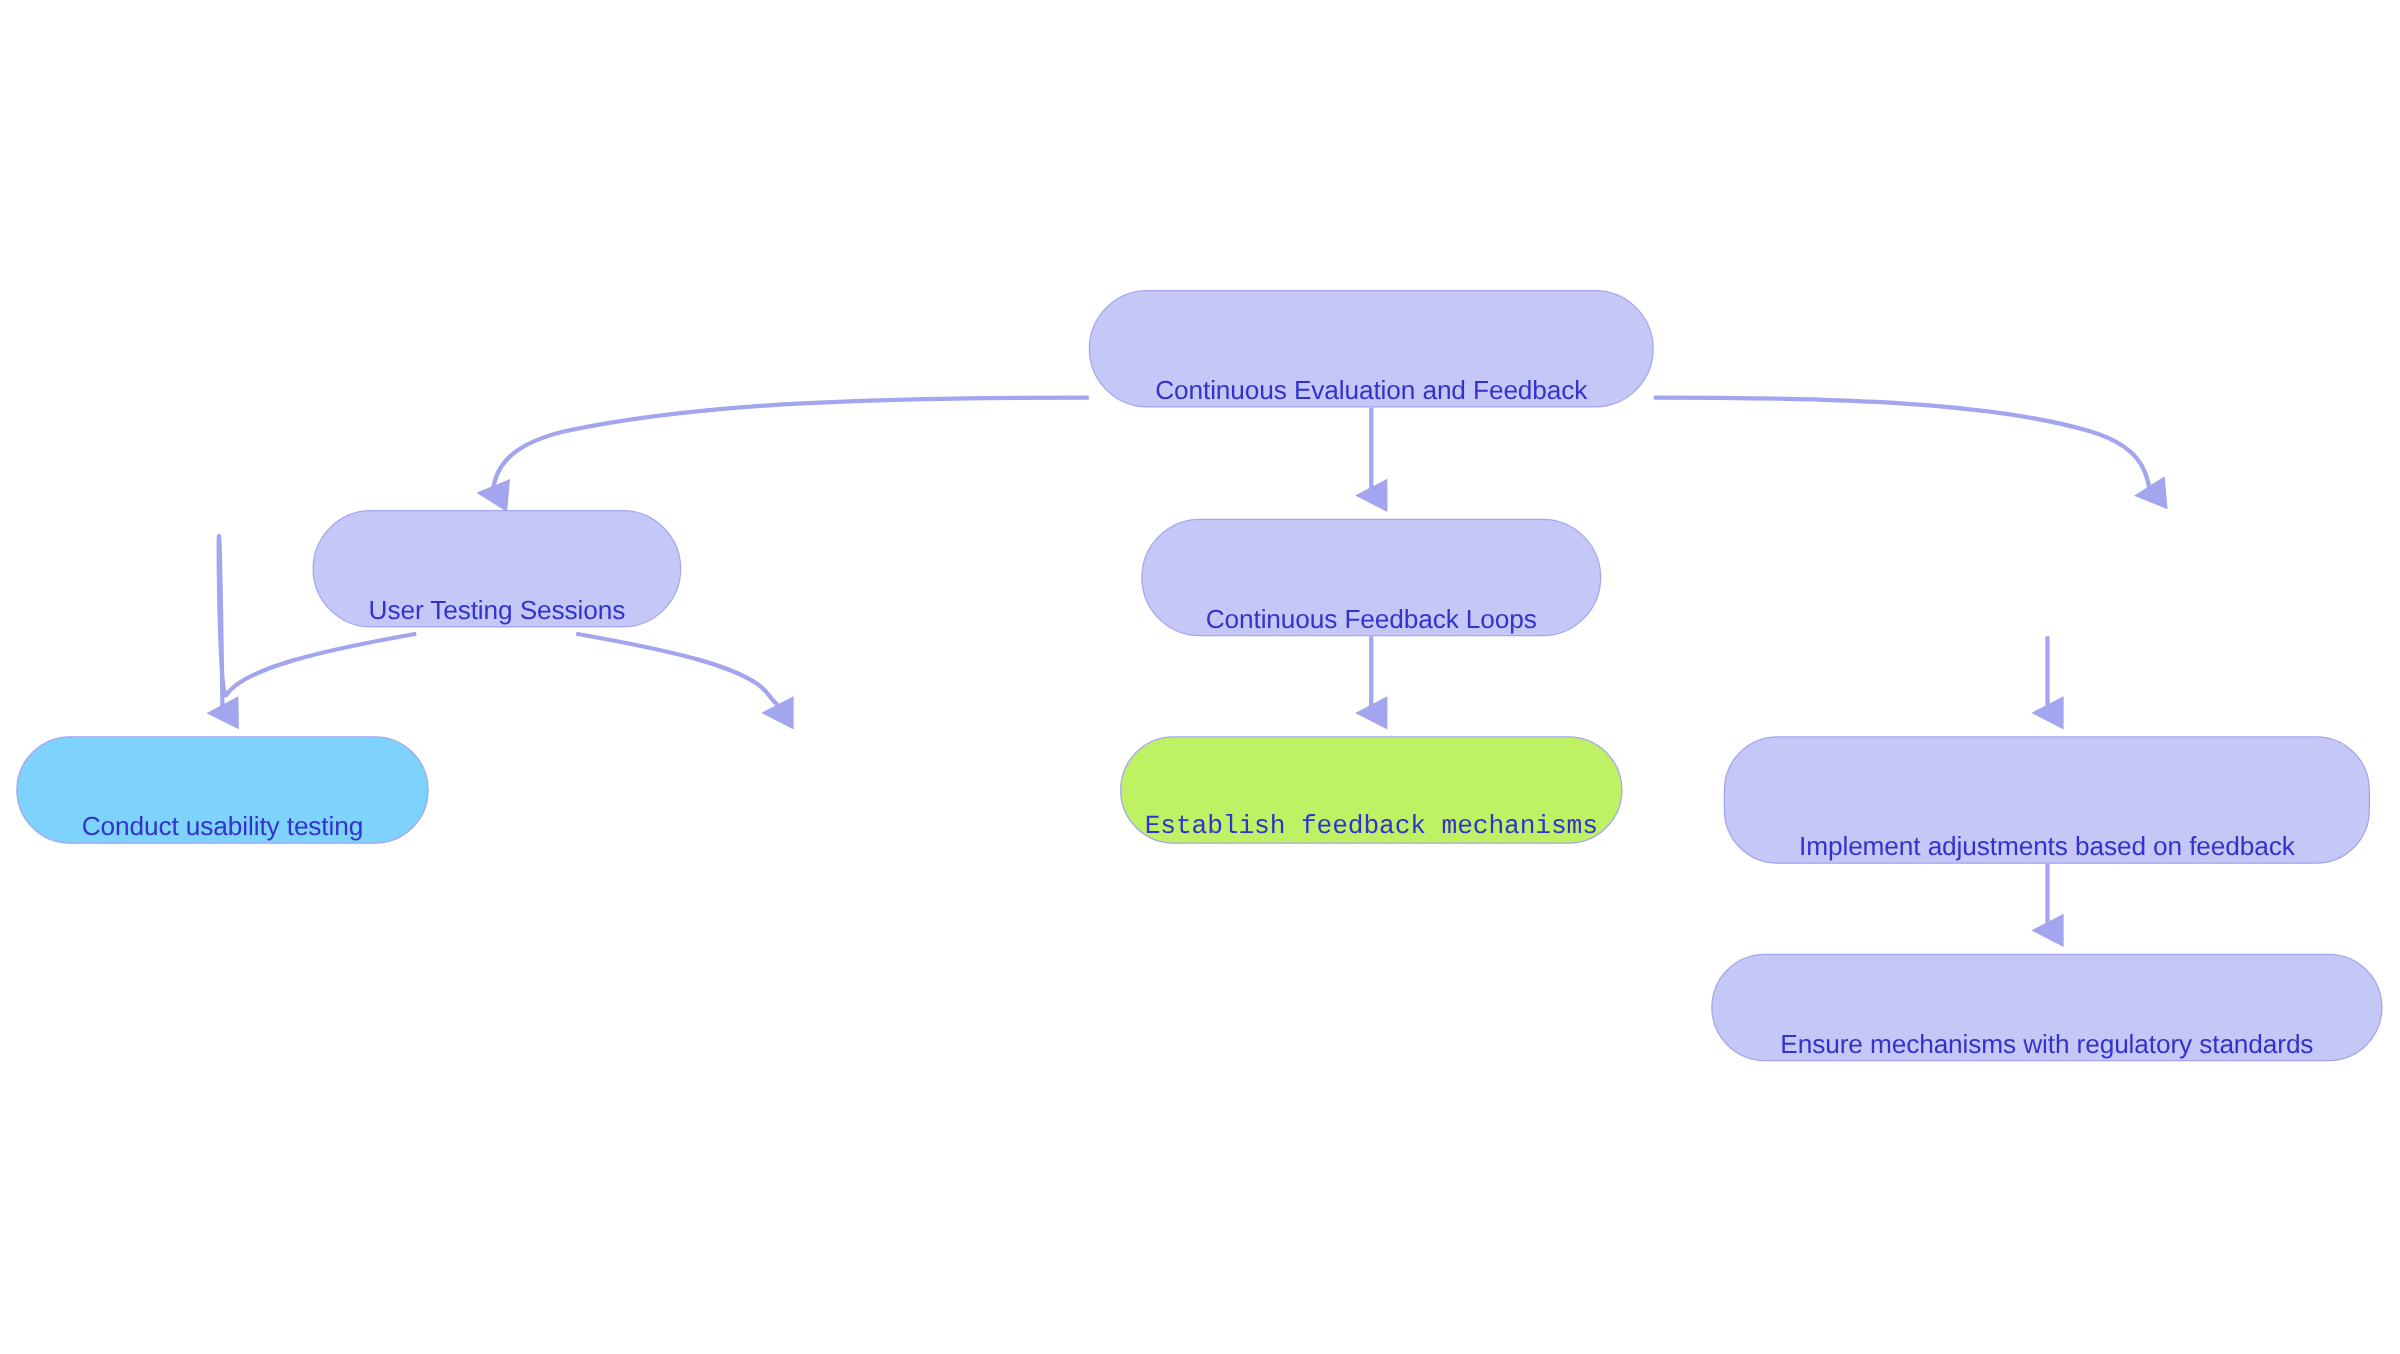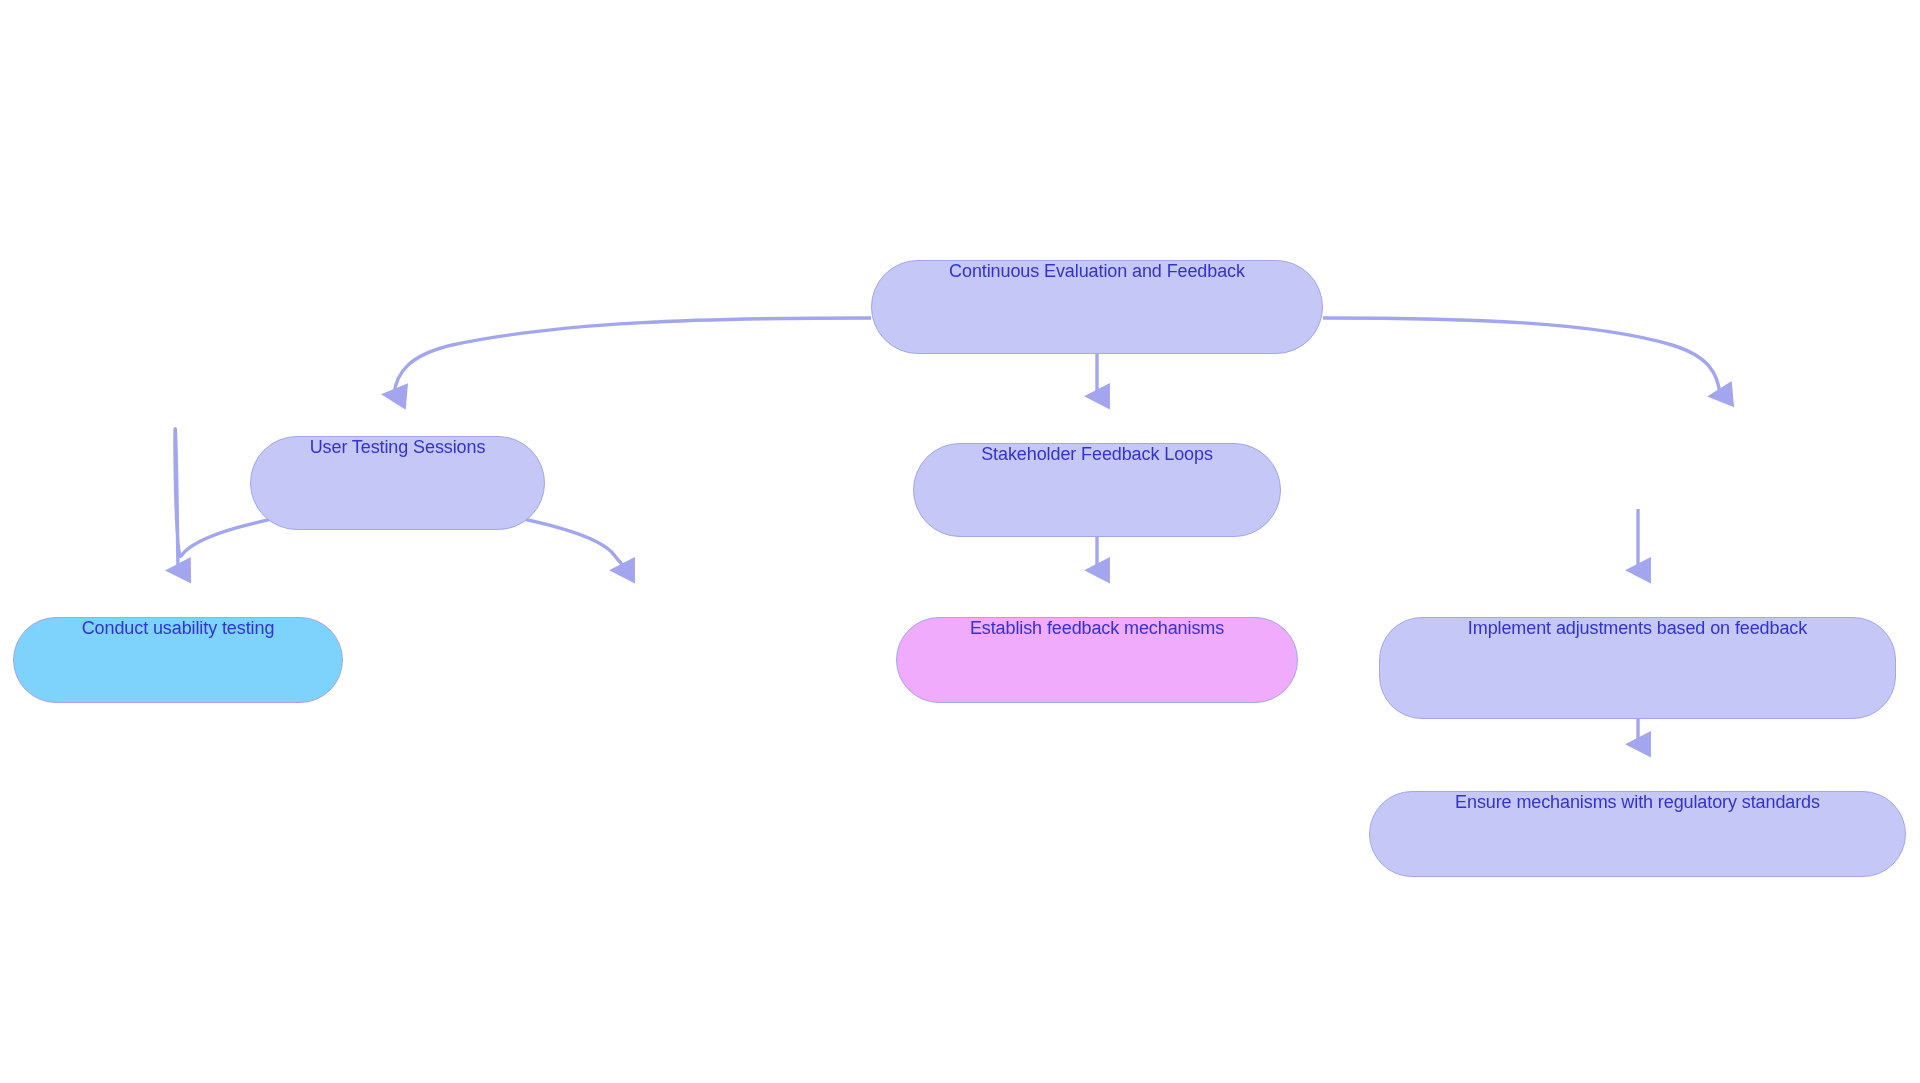--- a/index.html
+++ b/index.html
@@ -23,33 +23,32 @@
     left: 0;
     top: 0;
     width: 1920px;
     height: 1083px;
     pointer-events: none;
   }
   .node {
     position: absolute;
     box-sizing: border-box;
     display: flex;
-    align-items: flex-start;
+    align-items: flex-end;
     justify-content: center;
     background: #c5c7f7;
     border: 1.6px solid #a3a5ee;
     border-radius: 26px;
     color: #3333cc;
-    font-size: 18px;
+    font-size: 21px;
     line-height: 1.15;
     letter-spacing: -0.1px;
     white-space: nowrap;
     padding: 0 26px;
     z-index: 2;
-    margin-top: 28px;
   }
   .node-label {
     display: block;
     text-align: center;
   }
 </style>
 </head>
 <body>
 
 <div id="canvas" style="background: rgb(255, 255, 255);">
@@ -78,26 +77,26 @@
     <path d="M 1638 675 L 1638 744" fill="none" stroke="#a3a5ee" stroke-width="3.4" marker-end="url(#arrowhead)"></path>
   </svg>
 
   <div class="node" style="left: 871px; top: 232px; width: 452px; height: 94px; border-radius: 47px; background: rgb(197, 199, 247); border-color: rgb(163, 165, 238); color: rgb(51, 51, 204);">
     <span class="node-label">Continuous Evaluation and Feedback</span>
   </div>
   <div class="node" style="left: 250px; top: 408px; width: 295px; height: 94px; border-radius: 47px; background: rgb(197, 199, 247); border-color: rgb(163, 165, 238); color: rgb(51, 51, 204);">
     <span class="node-label">User Testing Sessions</span>
   </div>
   <div class="node" style="left: 913px; top: 415px; width: 368px; height: 94px; border-radius: 47px; background: rgb(197, 199, 247); border-color: rgb(163, 165, 238); color: rgb(51, 51, 204);">
-    <span class="node-label">Stakeholder Feedback Loops</span>
+    <span class="node-label">Continuous Feedback Loops</span>
   </div>
   <div class="node" style="left: 13px; top: 589px; width: 330px; height: 86px; border-radius: 43px; background: #7dd3fc; border-color: rgb(163, 165, 238); color: rgb(51, 51, 204);">
     <span class="node-label">Conduct usability testing</span>
   </div>
-  <div class="node" style="left: 896px; top: 589px; width: 402px; height: 86px; border-radius: 43px; background: #f0abfc; border-color: rgb(163, 165, 238); color: rgb(51, 51, 204);">
+  <div class="node" style="left: 896px; top: 589px; width: 402px; height: 86px; border-radius: 43px; background: #bef264; border-color: rgb(163, 165, 238); color: rgb(51, 51, 204); font-family: Liberation Mono, monospace;">
     <span class="node-label">Establish feedback mechanisms</span>
   </div>
   <div class="node" style="left: 1379px; top: 589px; width: 517px; height: 102px; border-radius: 43px; background: rgb(197, 199, 247); border-color: rgb(163, 165, 238); color: rgb(51, 51, 204);">
     <span class="node-label">Implement adjustments based on feedback</span>
   </div>
   <div class="node" style="left: 1369px; top: 763px; width: 537px; height: 86px; border-radius: 43px; background: rgb(197, 199, 247); border-color: rgb(163, 165, 238); color: rgb(51, 51, 204);">
     <span class="node-label">Ensure mechanisms with regulatory standards</span>
   </div>
 
 </div>

